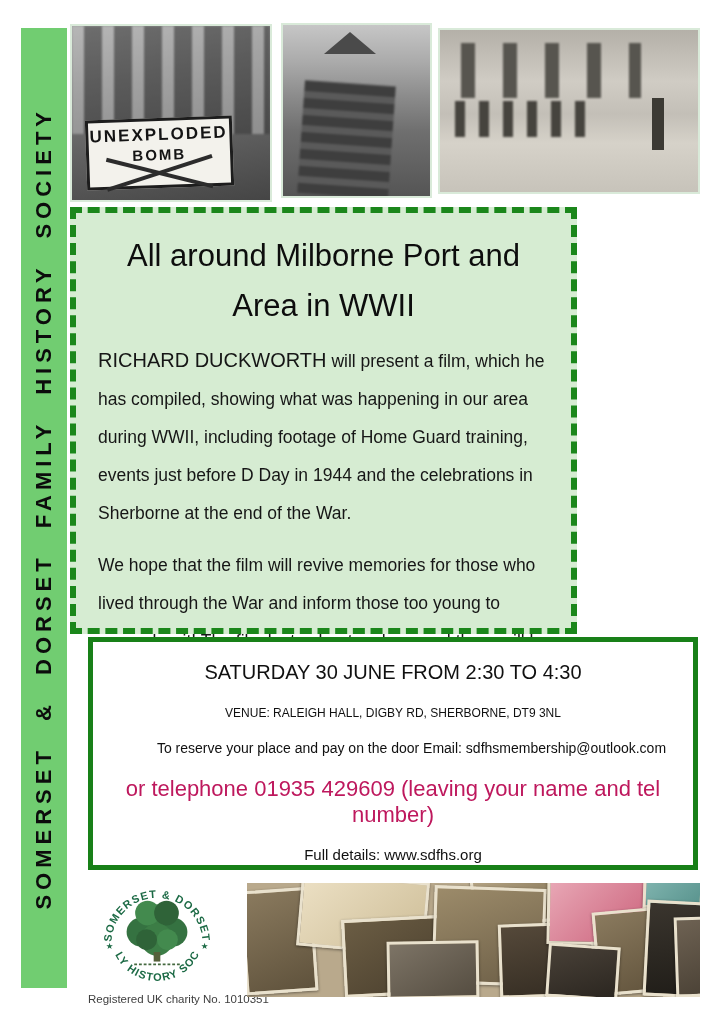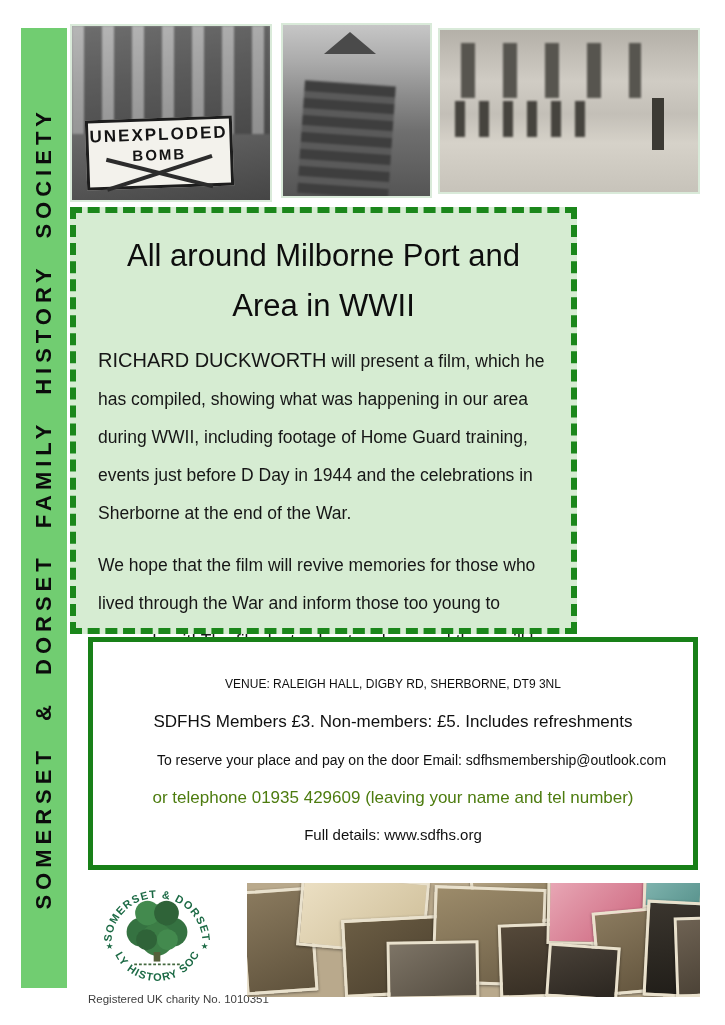--- a/index.html
+++ b/index.html
@@ -64,21 +64,21 @@
   .intro-lead{font-size:20px;}
   
   .details-box{
     position:absolute;left:88px;top:637px;width:610px;height:233px;box-sizing:border-box;
     background:#ffffff;border:5px solid #188018;text-align:center;padding-top:13px;
   }
   .d-line1{font-size:20px;color:#101010;margin-top:6px;}
   .d-line2{font-size:12px;color:#101010;margin-top:22px;}
   .d-line3{font-size:17px;color:#101010;margin-top:21px;}
   .d-line4{font-size:14px;color:#101010;margin-top:20px;margin-left:37px;}
-  .d-line5{font-size:17px;color:#4d7c0f;margin-top:20px;}
+  .d-line5{font-size:22px;color:#be185d;margin-top:20px;}
   .d-line6{font-size:15px;color:#101010;margin-top:18px;}
   
   .logo{position:absolute;left:96px;top:877px;width:122px;height:114px;}
   .charity{position:absolute;left:88px;top:993px;font-size:11.5px;color:#3e3e3e;}
   
   .collage{position:absolute;left:247px;top:883px;width:453px;height:114px;
     background:#b9a98c;overflow:hidden;}
   .tile{position:absolute;border:3px solid #e9e1cd;box-shadow:0 1px 3px rgba(0,0,0,.45);box-sizing:border-box;}
   .tile:nth-of-type(1){left:-4px;top:6px;width:72px;height:104px;transform:rotate(-4deg);background:linear-gradient(160deg,#8a7a5e,#5f523c);}
   .tile:nth-of-type(2){left:52px;top:-6px;width:128px;height:74px;transform:rotate(5deg);background:linear-gradient(135deg,#ece0c4,#cdbd97);}
@@ -124,22 +124,22 @@
     <div class="lone-figure"></div>
   </div>
 
   <div class="intro-box">
     <div class="intro-title">All around Milborne Port and Area in WWII</div>
     <p class="intro-p"><span class="intro-lead">RICHARD DUCKWORTH</span><span> will present a film, which he has compiled, showing what was happening in our area during WWII, including footage of Home Guard training, events just before D Day in 1944 and the celebrations in Sherborne at the end of the War.</span></p>
     <p class="intro-p">We hope that the film will revive memories for those who lived through the War and inform those too young to remember it! The film lasts about an hour and there will be time for questions and discussion during refreshments.</p>
   </div>
 
   <div class="details-box">
+    <div class="d-line1">SATURDAY 30 JUNE FROM 2:30 TO 4:30</div>
     <div class="d-line2">VENUE: RALEIGH HALL, DIGBY RD, SHERBORNE, DT9 3NL</div>
-    <div class="d-line3">SDFHS Members £3. Non-members: £5. Includes refreshments</div>
     <div class="d-line4">To reserve your place and pay on the door Email: sdfhsmembership@outlook.com</div>
     <div class="d-line5">or telephone 01935 429609 (leaving your name and tel number)</div>
     <div class="d-line6">Full details: www.sdfhs.org</div>
   </div>
 
   <svg class="logo" viewBox="0 0 120 120">
     <defs>
       <path id="arcTop" d="M 12,70 A 48,48 0 1 1 108,70"></path>
       <path id="arcBottom" d="M 17,84 A 49,49 0 0 0 103,84"></path>
     </defs>

